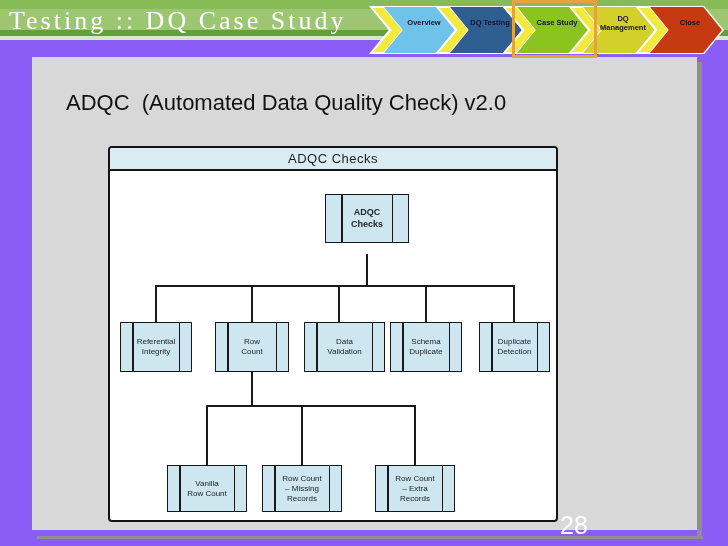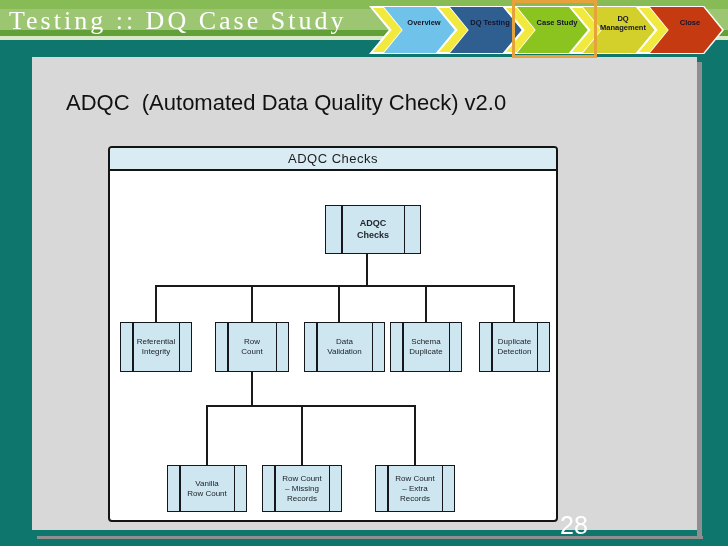--- a/index.html
+++ b/index.html
@@ -1,18 +1,18 @@
 <!DOCTYPE html>
 <html><head>
 <meta charset="utf-8">
 <style>
   * { margin:0; padding:0; box-sizing:border-box; }
   html,body { background:#fff; }
   body { font-family:"Liberation Sans", sans-serif; }
-  #stage { position:relative; width:728px; height:546px; background:#0f766e; overflow:hidden; }
+  #stage { position:relative; width:728px; height:546px; background:#8b5cf6; overflow:hidden; }
 
   
   .header-bar {
     position:absolute; left:0; top:0; width:728px; height:40px;
     background:linear-gradient(to bottom,
       #87bb55 0px, #87bb55 9px,
       #9cc672 9px, #9cc672 30px,
       #61a138 30px, #61a138 36px,
       #d9e9c7 36px, #d9e9c7 40px);
   }
@@ -131,21 +131,21 @@
     <div class="cn v" style="left:228px; top:137px; height:37px;"></div>
     <div class="cn v" style="left:315px; top:137px; height:37px;"></div>
     <div class="cn v" style="left:403px; top:137px; height:37px;"></div>
 
     <div class="cn v" style="left:141px; top:224px; height:33px;"></div>
     <div class="cn h" style="left:96px; top:257px; width:210px;"></div>
     <div class="cn v" style="left:96px;  top:257px; height:60px;"></div>
     <div class="cn v" style="left:191px; top:257px; height:60px;"></div>
     <div class="cn v" style="left:304px; top:257px; height:60px;"></div>
 
-    <div class="node node-root" style="left:215px; top:57px; width:96px; height:49px;">
+    <div class="node node-root" style="left:215px; top:46px; width:84px; height:49px;">
       <div class="vl l"></div>
       <div class="vl r"></div>
       <div class="node-label">ADQC
 Checks</div>
     </div>
 
     <div class="node" style="left:10px; top:174px; width:72px; height:50px;justify-content:center;">
       <div class="vl l"></div>
       <div class="vl r"></div>
       <div class="node-label">Referential

